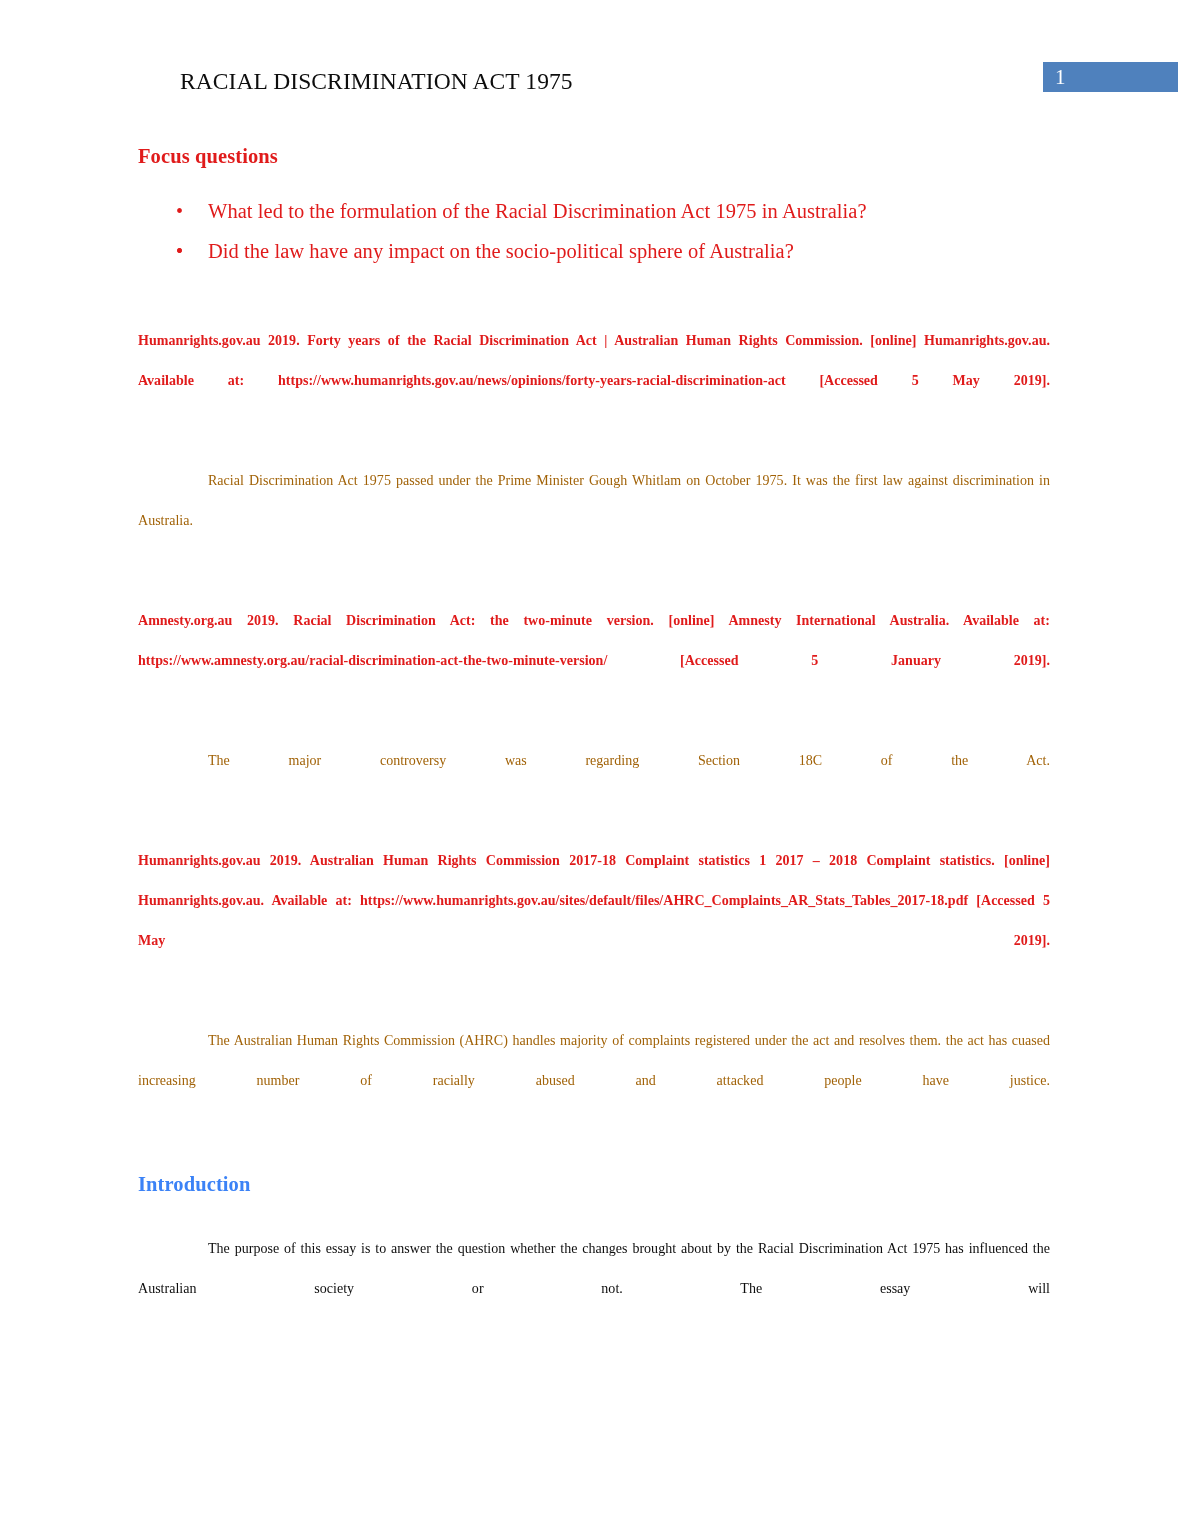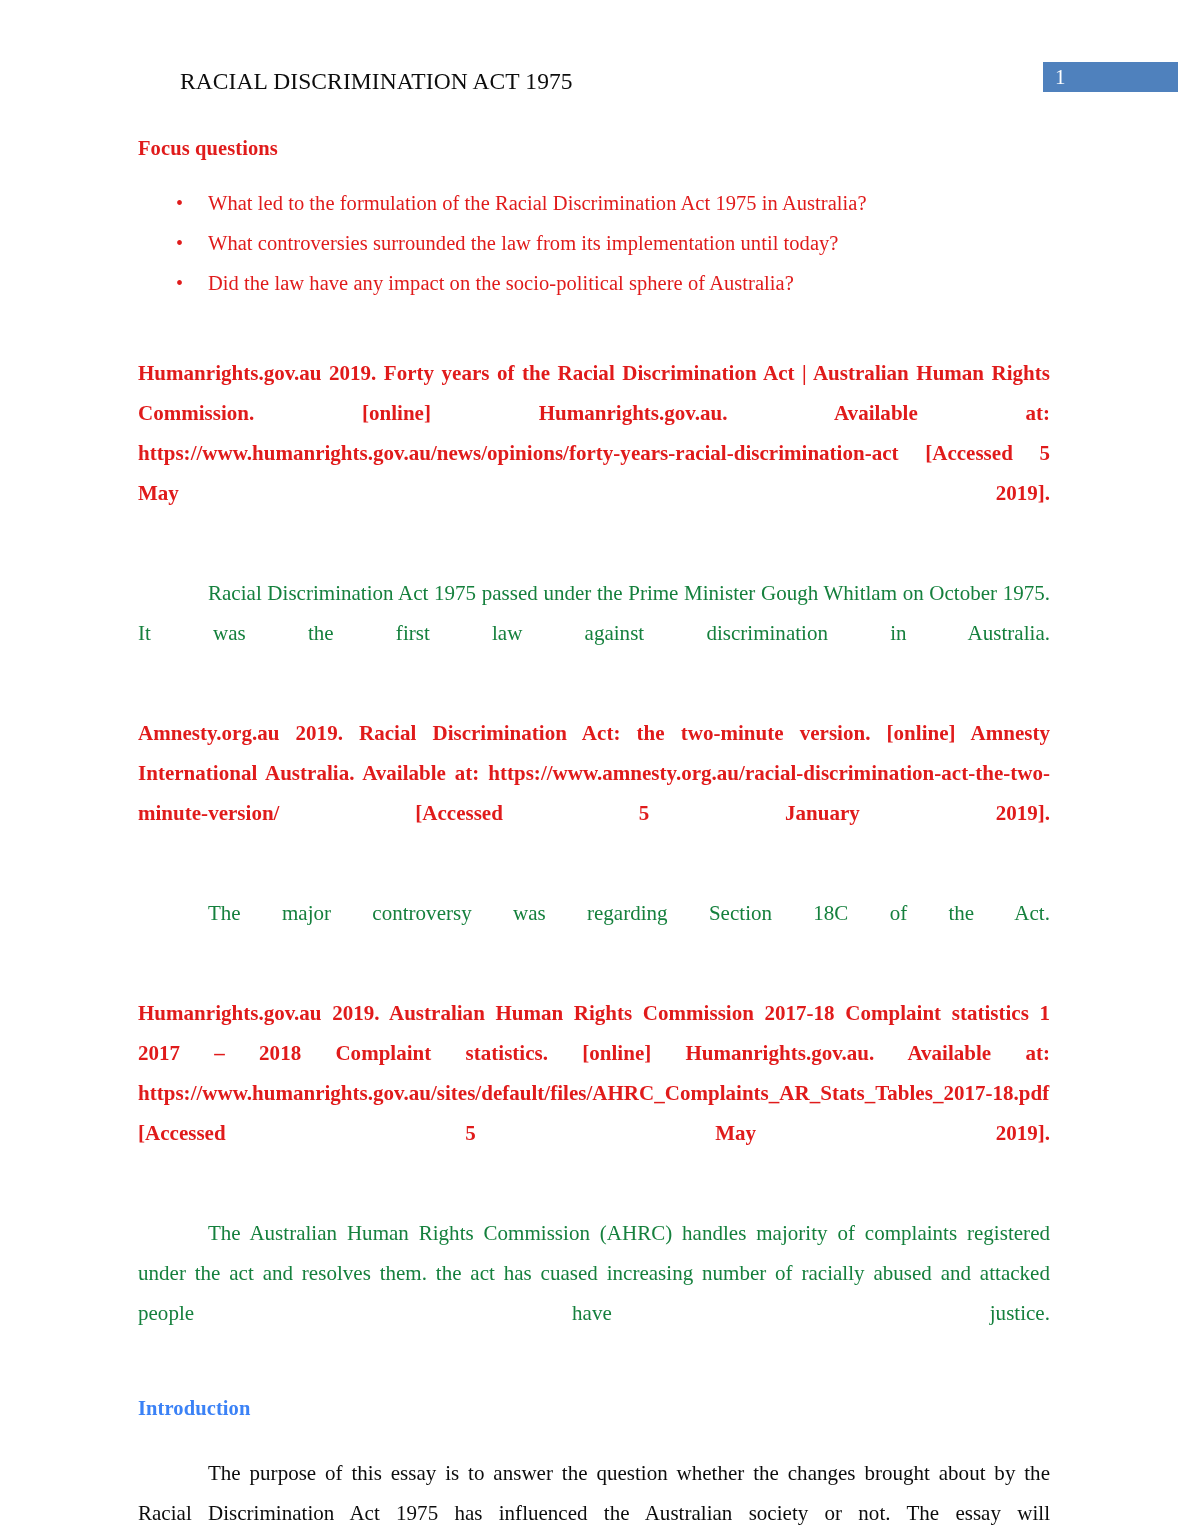--- a/index.html
+++ b/index.html
@@ -61,21 +61,21 @@
 
   
   .content {
     position: absolute;
     left: 138px;
     top: 133px;
     width: 912px;
   }
 
   h2.sec-head {
-    margin: 0 0 0 0;
+    margin: 8px 0 0 0;
     font-size: 20.5px;
     line-height: 30px;
     font-weight: bold;
     letter-spacing: 0.1px;
   }
   h2.red   { color: #E01B1B; }
   h2.black { color: #3b82f6; font-family: Liberation Serif, serif; }
 
   .spacer-sm { height: 20px; }
   .spacer-md { height: 30px; }
@@ -97,35 +97,35 @@
     position: absolute;
     left: 38px;
     top: 0;
     font-size: 20px;
     line-height: 40px;
     color: #E01B1B;
   }
 
   p.para {
     margin: 0;
-    font-size: 21px;
+    font-size: 14px;
     line-height: 40px;
     text-align: justify;
     text-justify: inter-word;
     letter-spacing: 0.02px;
     word-spacing: 0.2px;
   }
   p.citation {
     font-weight: bold;
     color: #E01B1B;
     word-break: break-word;
     overflow-wrap: break-word;
   }
   p.note-red {
-    color: #15803d;
+    color: #a16207;
     text-indent: 70px;
   }
   p.body-black {
     color: #0d0d0d;
     text-indent: 70px;
   }
   
   p.para::after {
     content: "";
     display: inline-block;
@@ -150,21 +150,20 @@
 
     <div class="spacer-sm"></div>
 
     <ul class="focus-list">
       <li>
         <span class="bullet">•</span>
         <span>What led to the formulation of the Racial Discrimination Act 1975 in Australia?</span>
       </li>
       <li>
         <span class="bullet">•</span>
-        <span>What controversies surrounded the law from its implementation until today?</span>
       </li>
       <li>
         <span class="bullet">•</span>
         <span>Did the law have any impact on the socio-political sphere of Australia?</span>
       </li>
     </ul>
 
     <div class="spacer-sm"></div>
 
 

